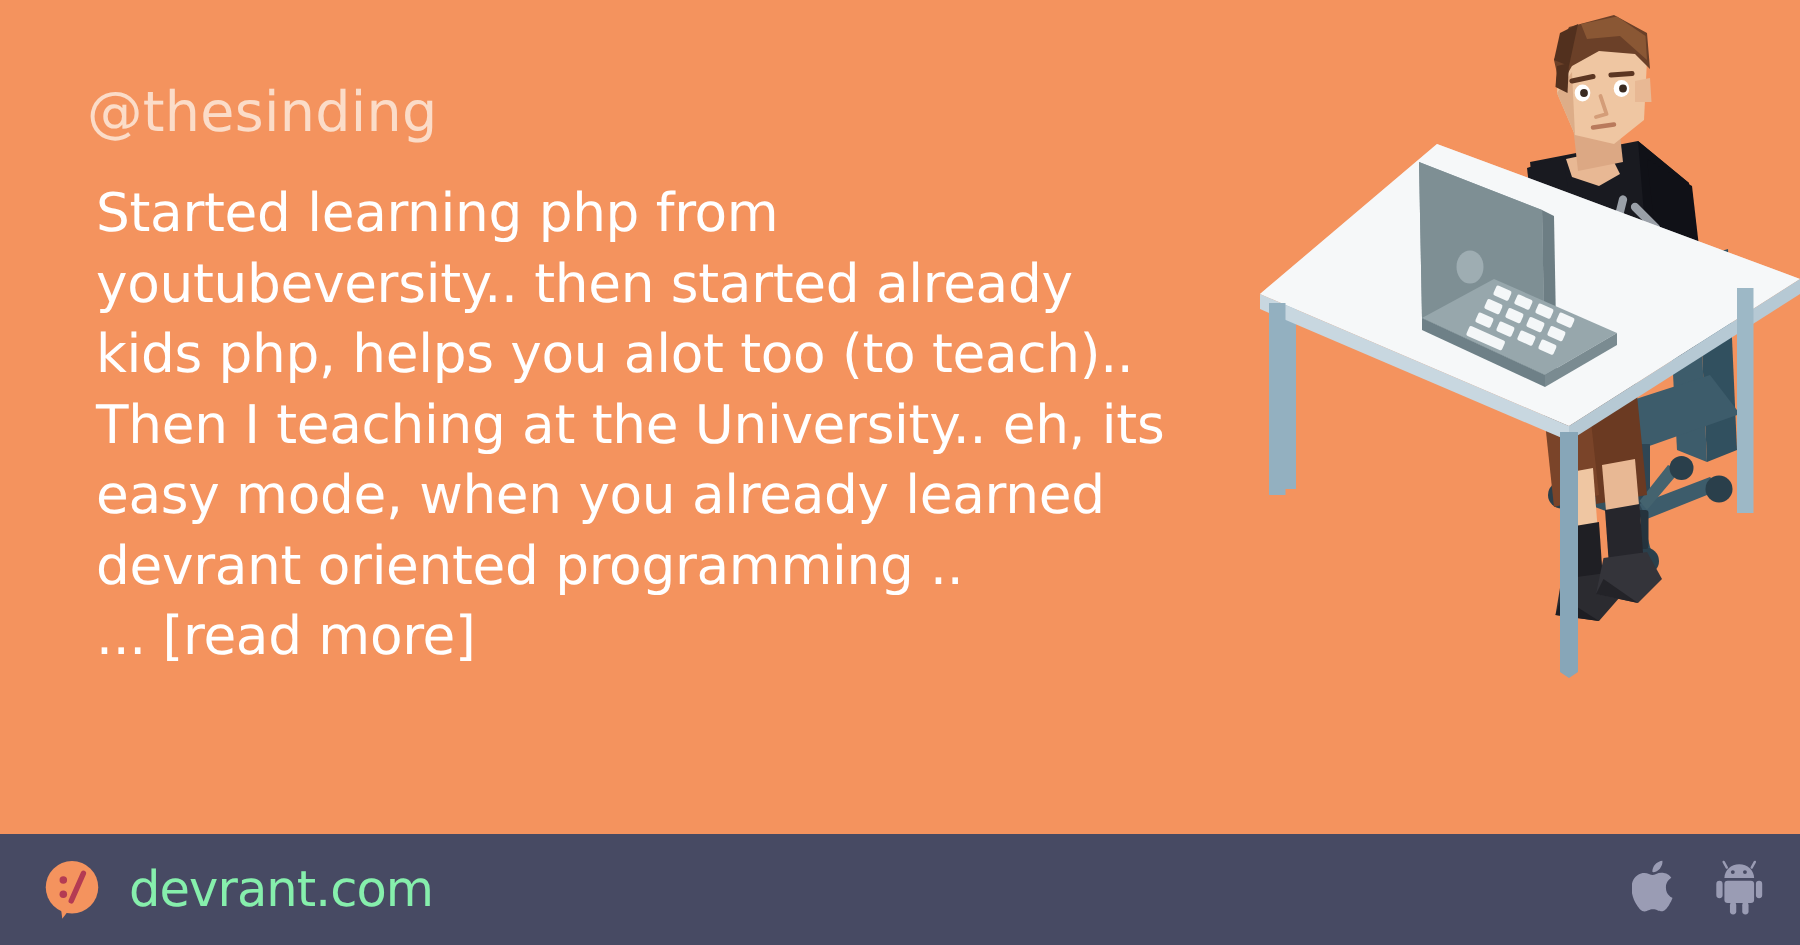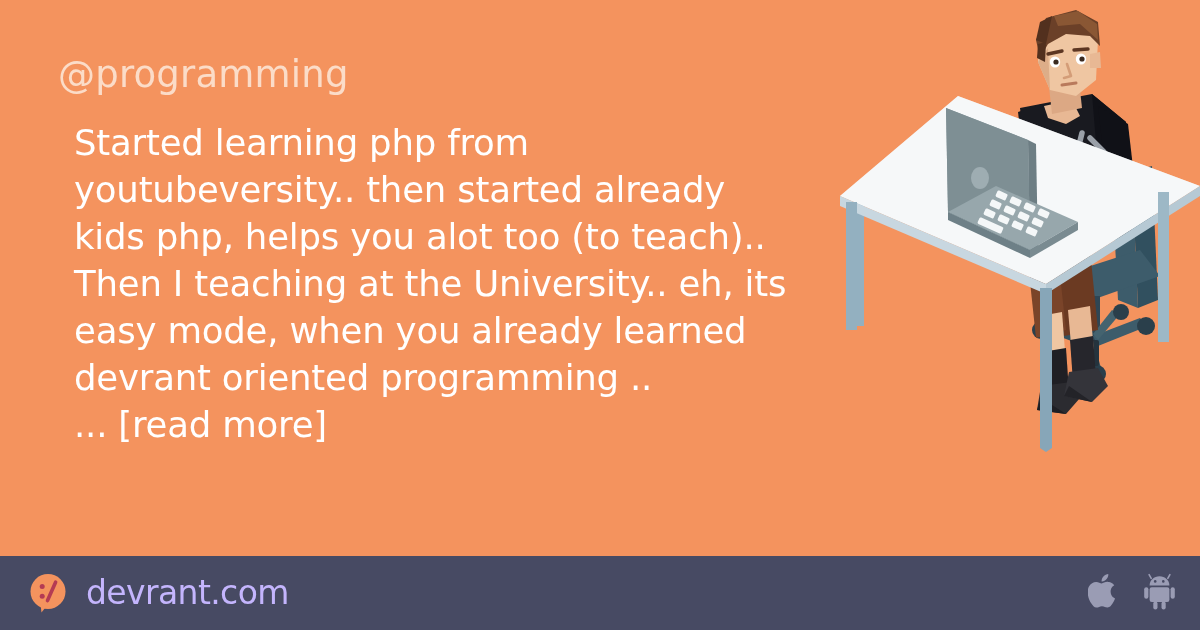--- a/index.html
+++ b/index.html
@@ -40,21 +40,21 @@
     white-space: nowrap;
   }
 
   #rant-body {
     font-family: "DejaVu Sans", sans-serif;
     font-size: 35.5px;
     font-weight: 400;
     letter-spacing: -0.2px;
     color: #FFFFFF;
     line-height: 47px;
-    margin: 16px;
+    margin: 6px;
   }
   #rant-body .ln {
     display: block;
     white-space: nowrap;
   }
   #rant-body .more {
     display: block;
     white-space: nowrap;
   }
 
@@ -80,21 +80,21 @@
     position: relative;
     width: 44px;
     height: 44px;
     flex: 0 0 auto;
   }
   #wordmark {
     font-family: "DejaVu Sans", sans-serif;
     font-size: 33px;
     font-weight: 400;
     letter-spacing: -0.6px;
-    color: #c4b5fd;
+    color: #86efac;
     line-height: 1;
     position: relative;
     top: -1px;
   }
 
   #store-icons {
     position: absolute;
     right: 24px;
     top: 0;
     height: 74px;
@@ -264,21 +264,21 @@
           <rect x="172" y="196" width="11" height="7" rx="1.4" transform="rotate(24 172 196)"></rect>
           <rect x="186" y="202" width="11" height="7" rx="1.4" transform="rotate(24 186 202)"></rect>
           <rect x="200" y="208" width="11" height="7" rx="1.4" transform="rotate(24 200 208)"></rect>
           <rect x="140" y="217" width="26" height="7" rx="1.4" transform="rotate(24 140 217)"></rect>
         </g>
       </g>
     </svg>
   </div>
 
   <div id="content">
-    <div id="handle">@programming</div>
+    <div id="handle">@thesinding</div>
     <div id="rant-body">
       <span class="ln">Started learning php from</span>
       <span class="ln">youtubeversity.. then started already</span>
       <span class="ln">kids php, helps you alot too (to teach)..</span>
       <span class="ln">Then I teaching at the University.. eh, its</span>
       <span class="ln">easy mode, when you already learned</span>
       <span class="ln">devrant oriented programming ..</span>
       <span class="more">... [read more]</span>
     </div>
   </div>

